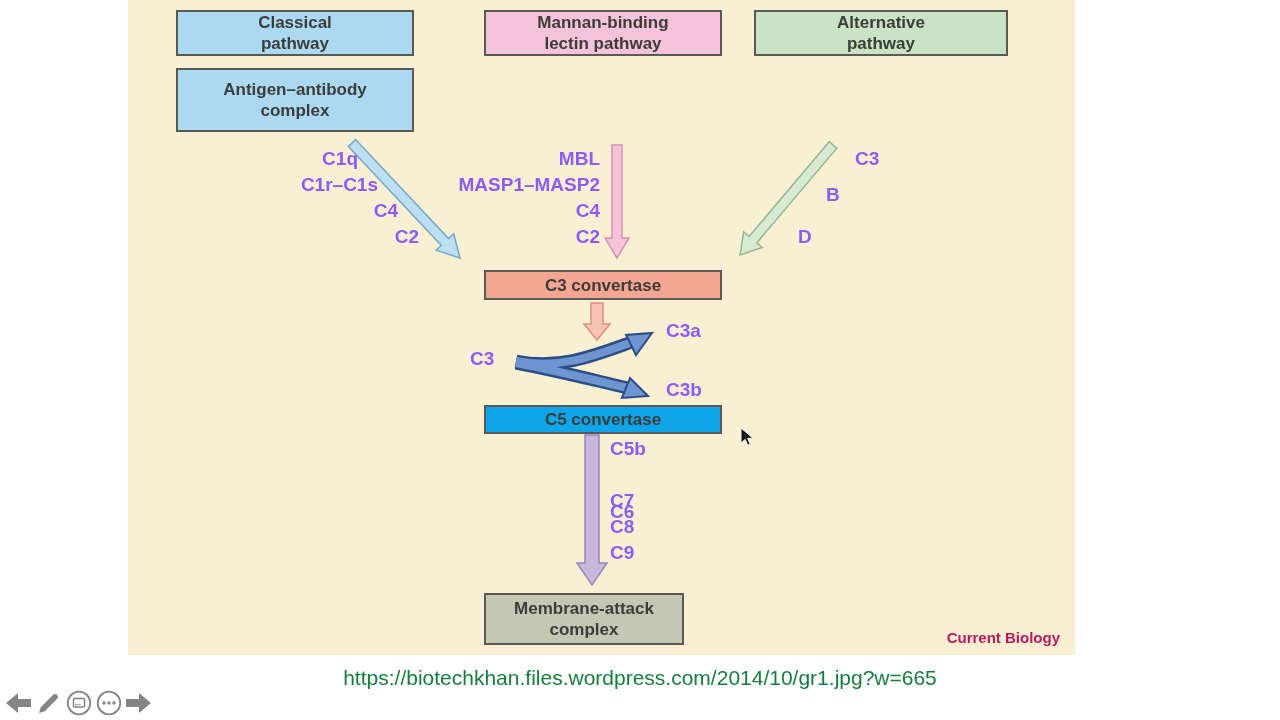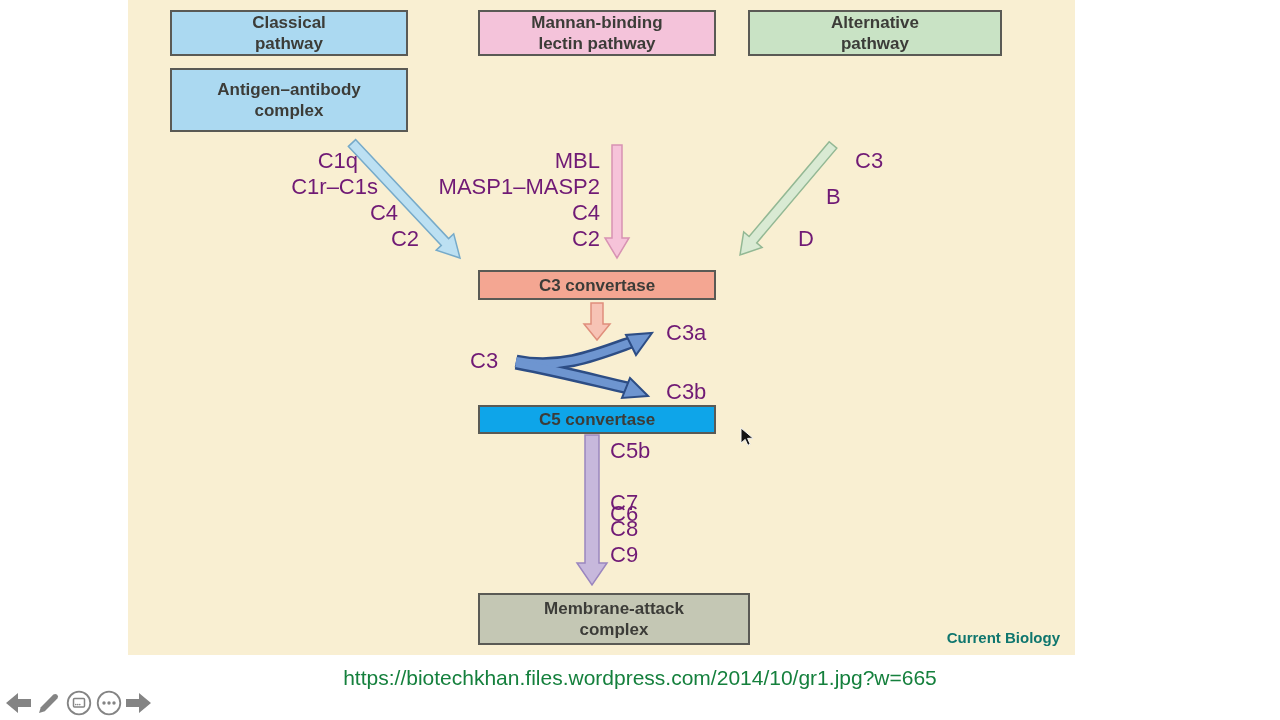--- a/index.html
+++ b/index.html
@@ -13,35 +13,35 @@
   .figure svg.arrows {
     position: absolute; left: 0; top: 0; width: 947px; height: 655px;
     pointer-events: none;
   }
   .box {
     position: absolute;
     border: 2px solid #5a5a55;
     display: flex; align-items: center; justify-content: center;
     text-align: center; white-space: pre-line;
     font-weight: 700; color: #3c3c38;
-    font-size: 17px; line-height: 21px;
+    font-size: 17px; line-height: 21px; margin-left: 6px;
   }
   .box.blue   { background: #abd9f1; }
   .box.pink   { background: #f4c3da; }
   .box.green  { background: #c9e3c5; }
   .box.salmon { background: #f4a692; }
   .box.purple { background: #0ea5e9; }
   .box.gray   { background: #c4c7b4; }
 
   .factor {
-    position: absolute; font-weight: 400; color: #701a75;
-    font-size: 22px; white-space: nowrap;
+    position: absolute; font-weight: 700; color: #8b5cf6;
+    font-size: 19px; white-space: nowrap;
   }
   .credit {
-    position: absolute; font-size: 15px; font-weight: 600; color: #0f766e;
+    position: absolute; font-size: 15px; font-weight: 600; color: #be185d;
   }
   .caption {
     position: absolute; left: 0; top: 666px; width: 1280px;
     text-align: center; font-size: 21px; color: #15803d;
   }
   .toolbar {
     position: absolute; left: 5px; top: 689px;
     display: flex; align-items: center; gap: 3px;
   }
   .toolbar .tool { width: 27px; height: 27px; display: flex; align-items: center; justify-content: center; cursor: pointer; }
@@ -101,21 +101,21 @@
   <div class="factor" style="left:538px; top:379px;">C3b</div>
 
   <div class="box purple" style="left:350px; top:405px; width:238px; height:29px;">C5 convertase</div>
 
   <div class="factor" style="left:482px; top:438px;">C5b</div>
   <div class="factor" style="left:482px; top:468px;margin-top:33px;">C6</div>
   <div class="factor" style="left:482px; top:490px;">C7</div>
   <div class="factor" style="left:482px; top:516px;">C8</div>
   <div class="factor" style="left:482px; top:542px;">C9</div>
 
-  <div class="box gray" style="left:350px; top:593px; width:272px; height:52px;">Membrane-attack
+  <div class="box gray" style="left:350px; top:593px; width:200px; height:52px;">Membrane-attack
 complex</div>
 
   <div class="credit" style="right:15px; top:629px;">Current Biology</div>
 </div>
 
 <div class="caption">https://biotechkhan.files.wordpress.com/2014/10/gr1.jpg?w=665</div>
 
 <div class="toolbar">
   <div class="tool" title="">
     <svg width="27" height="22" viewBox="0 0 27 22">

